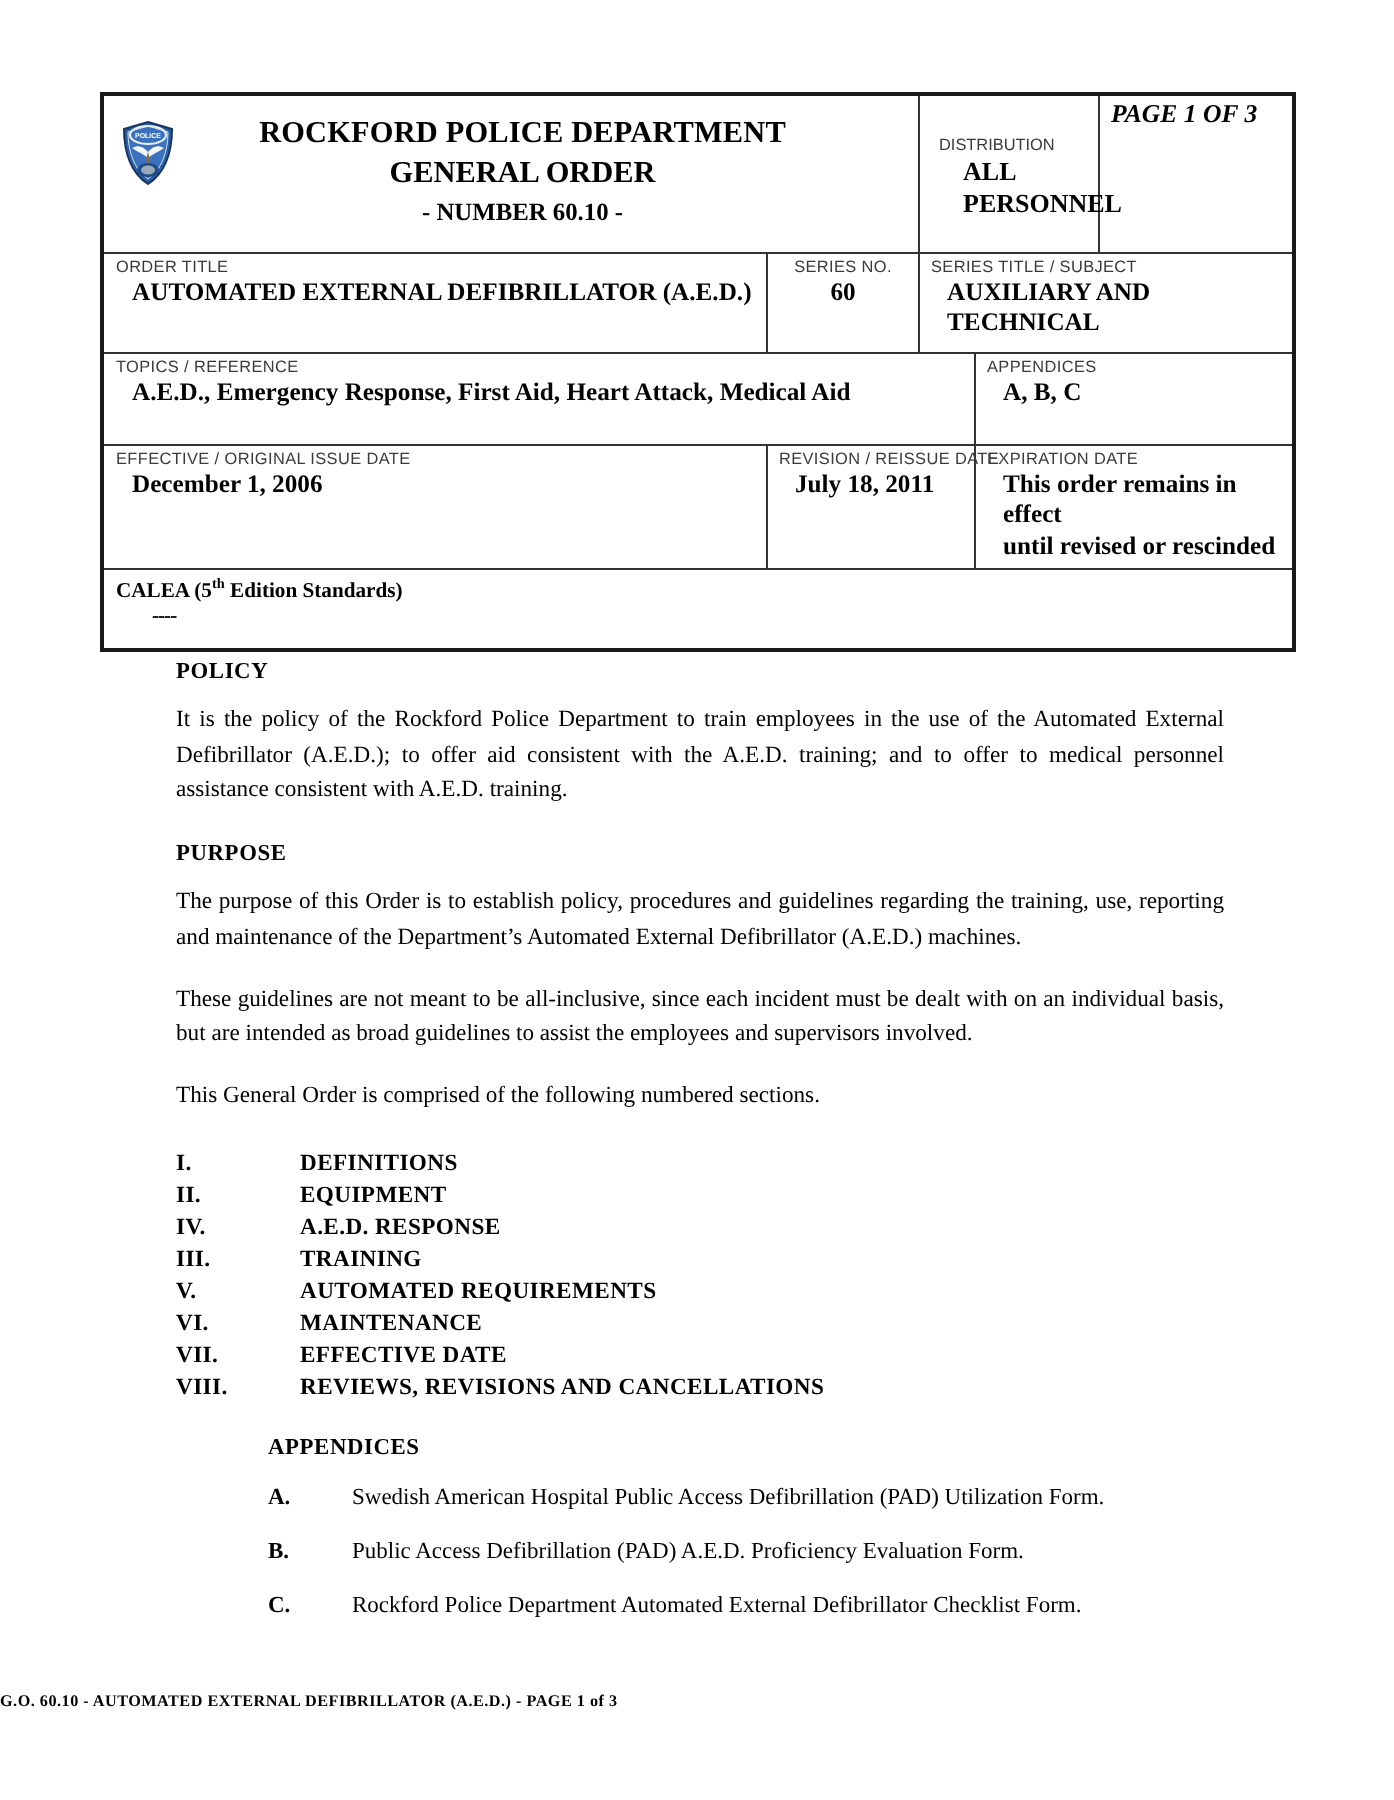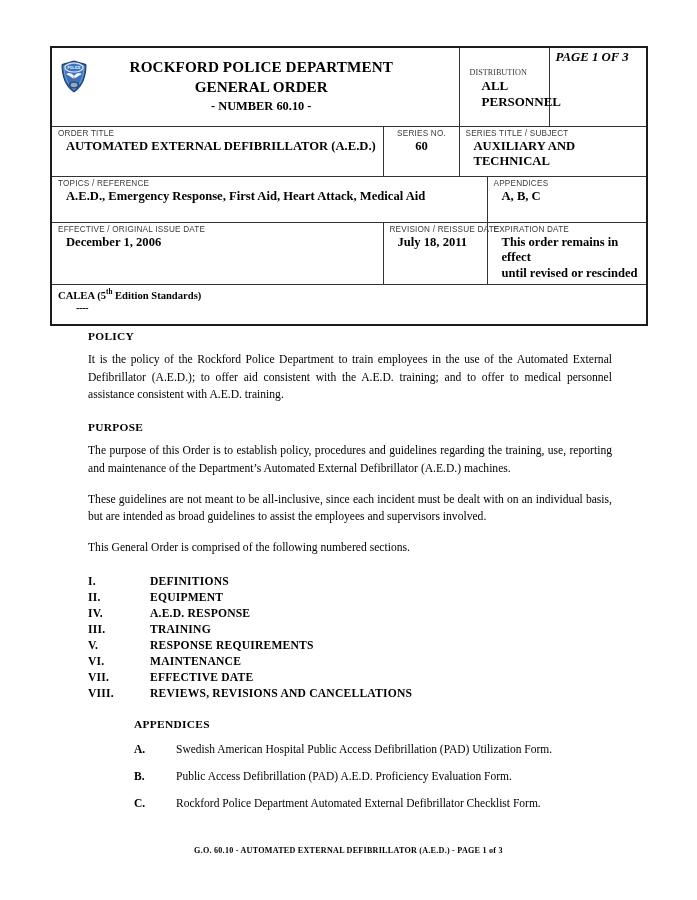--- a/index.html
+++ b/index.html
@@ -99,21 +99,21 @@
   .order-number {
     font-size: 12.4px;
     font-weight: bold;
     line-height: 1.5;
   }
 
   .dist-cell { vertical-align: top; }
   .dist-label {
     font-size: 8.2px;
     color: #3a3a3a;
-    font-family: Liberation Serif, serif;
+    font-family: Liberation Sans, sans-serif;
     padding-top: 18px;
     padding-left: 4px;
   }
   .dist-value {
     font-size: 13px;
     font-weight: bold;
     padding-left: 16px;
     padding-top: 1px;
   }
   .page-cell {
@@ -199,21 +199,21 @@
     font-weight: bold;
   }
   .appx-text { flex: 1 1 auto; }
 
   
   .footer {
     position: absolute;
     left: 0;
     right: 0;
     top: 846px;
-    text-align: center;
+    text-align: left;
     font-size: 8.1px;
     font-weight: bold;
     letter-spacing: 0.25px;
   }
 </style>
 </head>
 <body>
 
 <div class="page">
 
@@ -327,21 +327,21 @@
       <div class="section-row">
         <span class="section-num">IV.</span>
         <span class="section-name">A.E.D. RESPONSE</span>
       </div>
       <div class="section-row">
         <span class="section-num">III.</span>
         <span class="section-name">TRAINING</span>
       </div>
       <div class="section-row">
         <span class="section-num">V.</span>
-        <span class="section-name">RESPONSE REQUIREMENTS</span>
+        <span class="section-name">AUTOMATED REQUIREMENTS</span>
       </div>
       <div class="section-row">
         <span class="section-num">VI.</span>
         <span class="section-name">MAINTENANCE</span>
       </div>
       <div class="section-row">
         <span class="section-num">VII.</span>
         <span class="section-name">EFFECTIVE DATE</span>
       </div>
       <div class="section-row">

